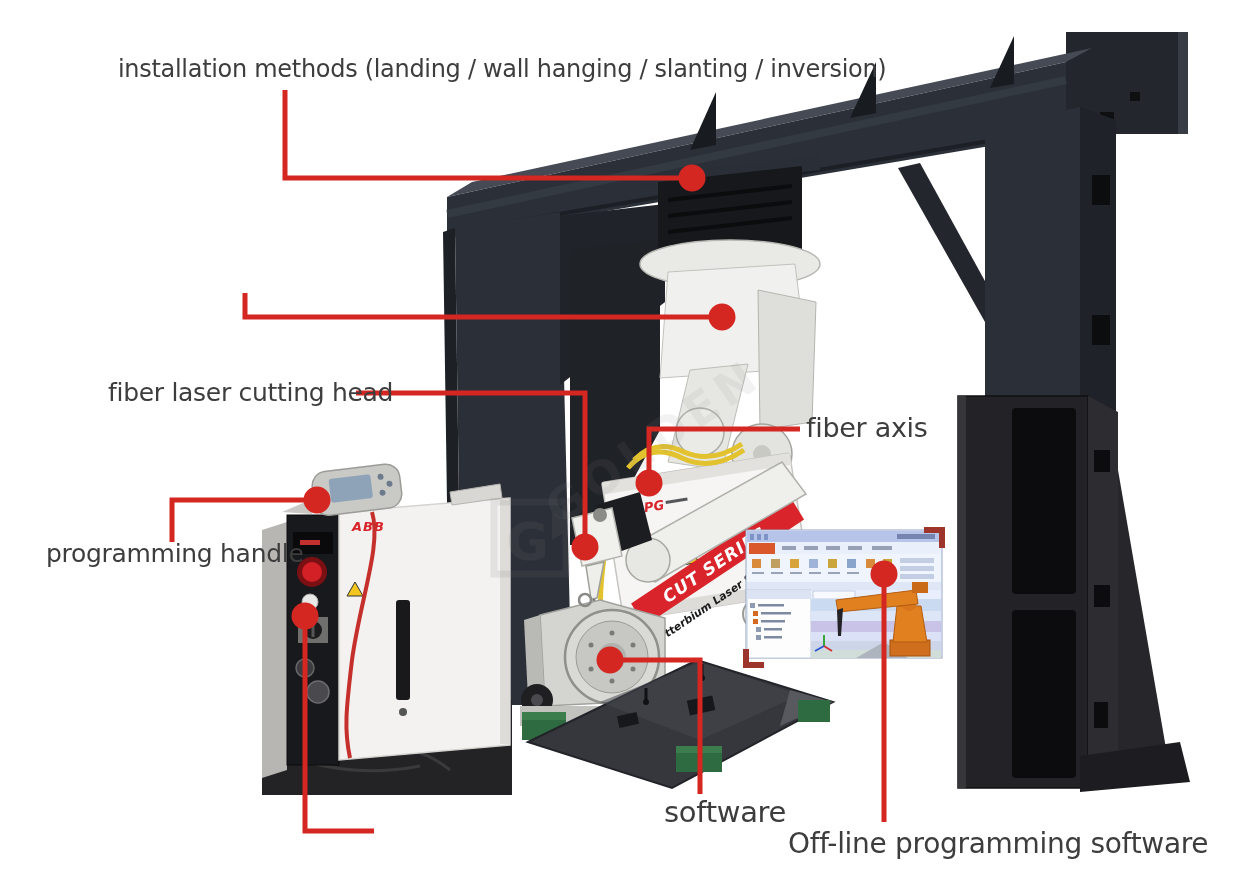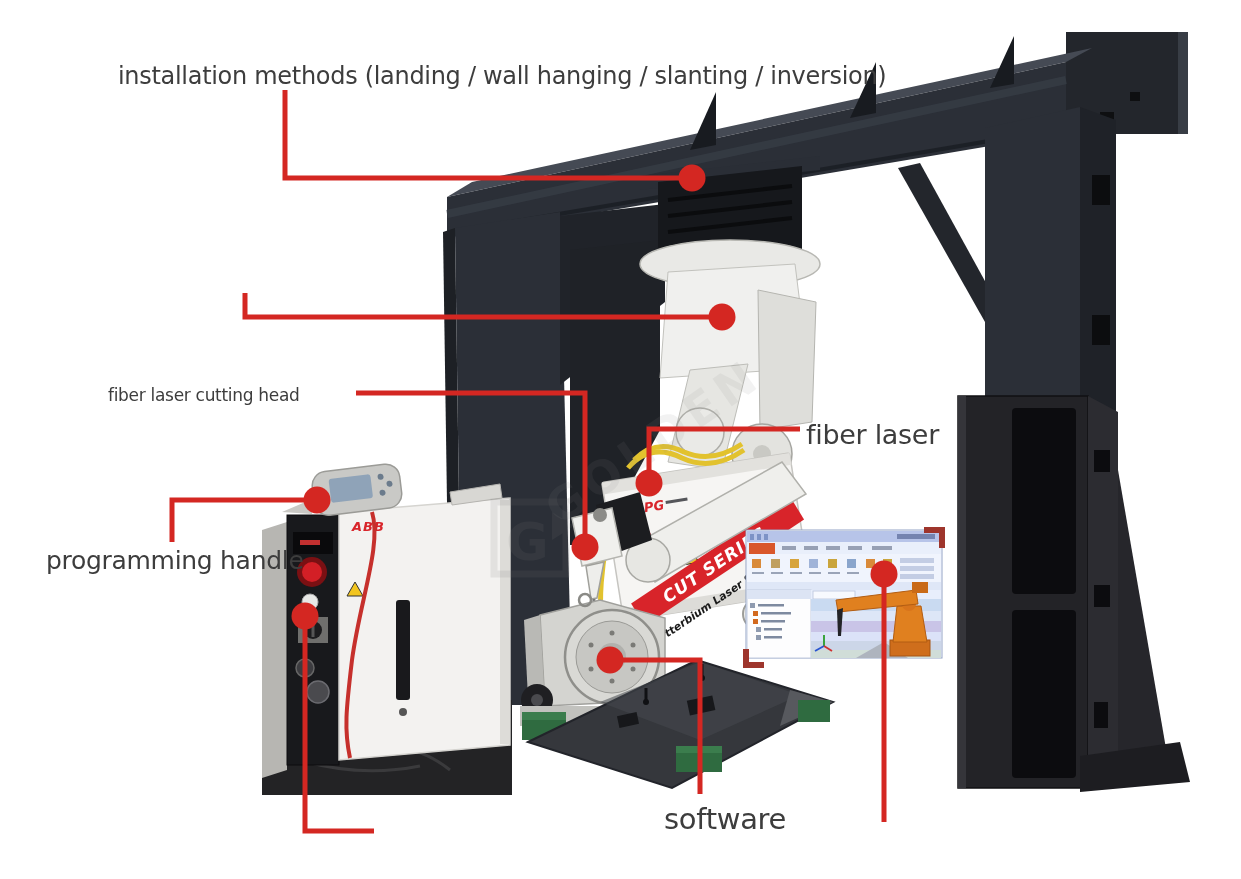--- a/index.html
+++ b/index.html
@@ -1,19 +1,19 @@
 <!DOCTYPE html>
 <html><head>
 <meta charset="utf-8">
 <style>
   html,body{margin:0;padding:0;background:#ffffff;}
   #stage{position:relative;width:1241px;height:879px;background:#ffffff;overflow:hidden;
          font-family:"DejaVu Sans","Liberation Sans",sans-serif;}
   #stage svg{position:absolute;left:0;top:0;}
-  .callout-label{position:absolute;color:#3d3d3d;white-space:nowrap;letter-spacing:-0.3px;margin-top:7px;}
+  .callout-label{position:absolute;color:#3d3d3d;white-space:nowrap;letter-spacing:-0.3px;}
 </style>
 </head>
 <body>
 
 <div id="stage">
 
 <svg width="1241" height="879" viewBox="0 0 1241 879">
 
   <g>
 
@@ -284,17 +284,18 @@
     <circle cx="610" cy="660" r="13.5"></circle>
     <circle cx="884" cy="574" r="13.5"></circle>
   </g>
   <g stroke="#9e352c" stroke-width="6" fill="none">
     <path d="M924,530 L942,530 L942,548"></path>
     <path d="M746,649 L746,665 L764,665"></path>
   </g>
 </svg>
 
   <div class="callout-label" style="left:118px;top:55px;font-size:24px;">installation methods (landing / wall hanging / slanting / inversion)</div>
-  <div class="callout-label" style="left:108px;top:378px;font-size:17px;">fiber laser cutting head</div>
-  <div class="callout-label" style="left:806px;top:412px;font-size:27px;">fiber laser</div>
+  <div class="callout-label" style="left:108px;top:378px;font-size:25px;">fiber laser cutting head</div>
+  <div class="callout-label" style="left:806px;top:412px;font-size:27px;">fiber axis</div>
   <div class="callout-label" style="left:46px;top:539px;font-size:25px;">programming handle</div>
   <div class="callout-label" style="left:664px;top:795px;font-size:29px;">software</div>
+  <div class="callout-label" style="left:788px;top:827px;font-size:28px;">Off-line programming software</div>
 </div>
 
 </body></html>

